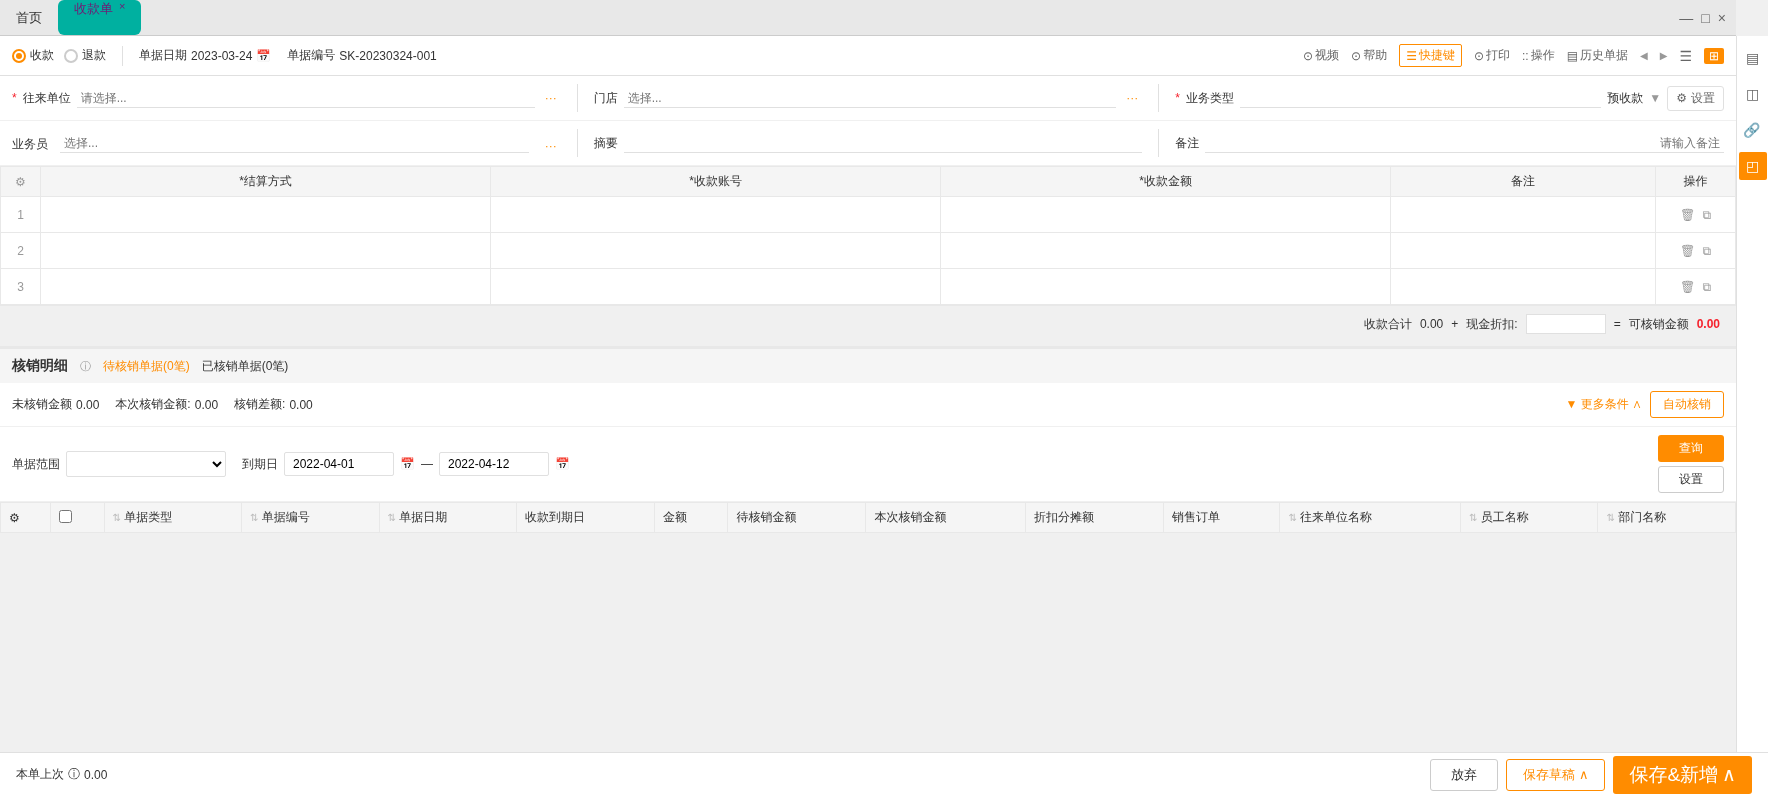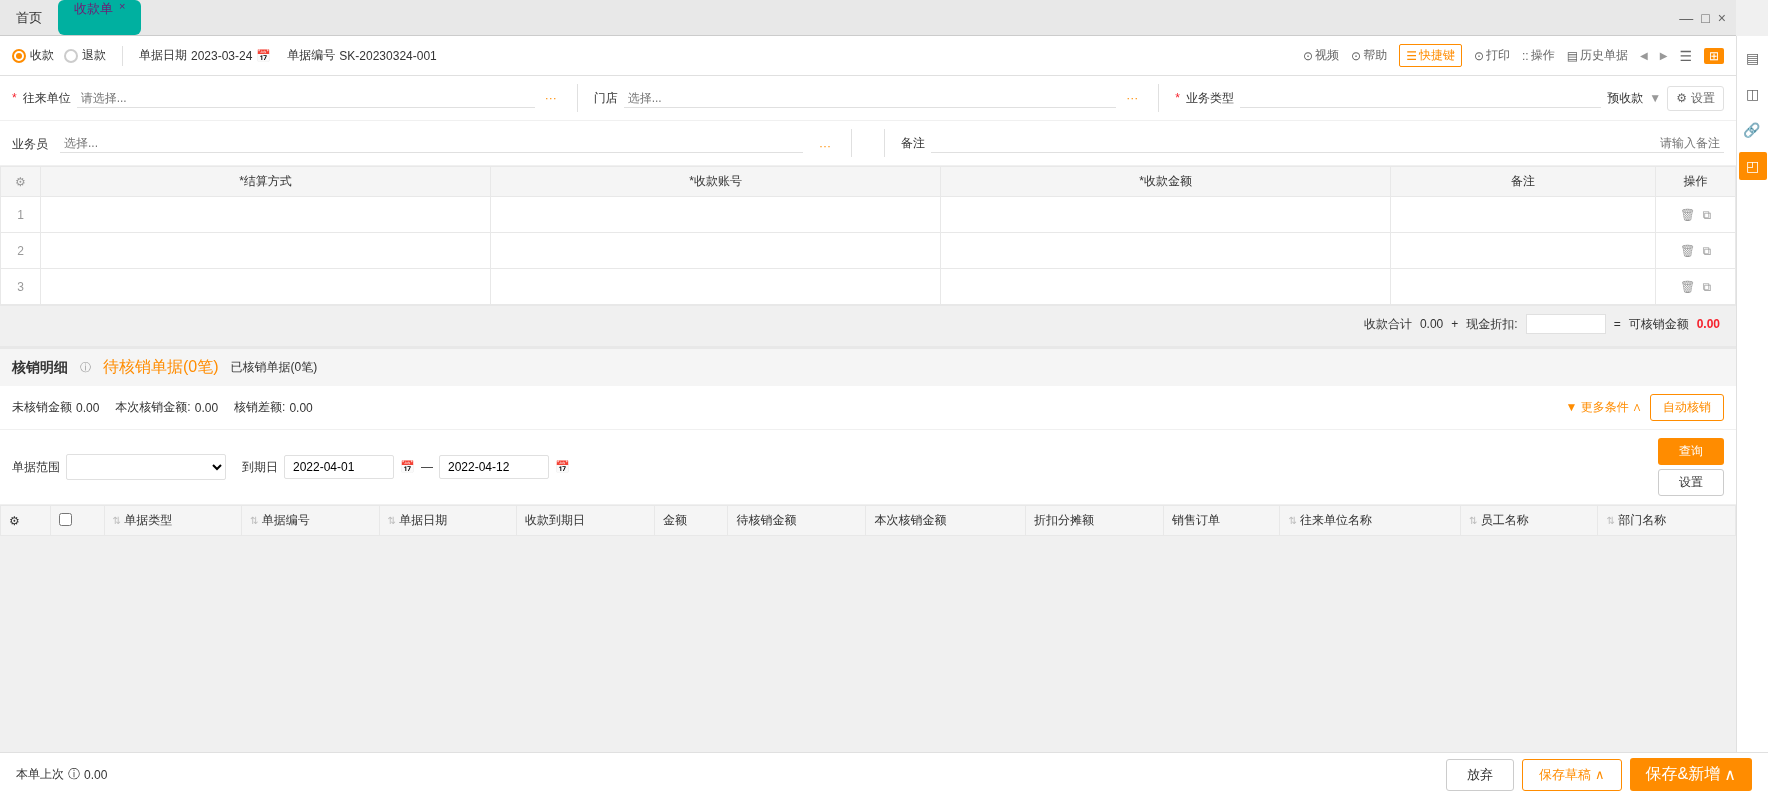--- a/index.html
+++ b/index.html
@@ -74,21 +74,21 @@
       border: 1px solid #e0e0e0; width: 80px; padding: 2px 4px; font-size: 12px;
       outline: none;
     }
 
     
     .section-divider {
       background: #f5f5f5; padding: 8px 12px; border-top: 3px solid #e8e8e8;
       display: flex; align-items: center; gap: 12px; margin-top: 4px;
     }
     .section-title { font-size: 14px; font-weight: bold; color: #333; }
-    .tag-link { color: #ff8c00; cursor: pointer; font-size: 16px; }
+    .tag-link { color: #ff8c00; cursor: pointer; font-size: 12px; }
     .info-icon { color: #999; cursor: pointer; font-size: 11px; }
 
     
     .stats-row {
       display: flex; align-items: center; padding: 8px 12px; gap: 16px;
       background: #fff; border-bottom: 1px solid #f0f0f0;
     }
     .stat-item { display: flex; align-items: center; gap: 4px; font-size: 12px; }
     .stat-val { color: #333; }
     .stats-right { margin-left: auto; display: flex; align-items: center; gap: 8px; }
@@ -146,21 +146,21 @@
       background: #fff; color: #333; border: 1px solid #ccc;
       padding: 6px 20px; border-radius: 3px; cursor: pointer; font-size: 13px;
     }
     .btn-save-draft {
       background: #fff; color: #ff8c00; border: 1px solid #ff8c00;
       padding: 6px 16px; border-radius: 3px; cursor: pointer; font-size: 13px;
       display: flex; align-items: center; gap: 4px;
     }
     .btn-save-new {
       background: #ff8c00; color: #fff; border: none;
-      padding: 6px 16px; border-radius: 3px; cursor: pointer; font-size: 16px;
+      padding: 6px 16px; border-radius: 3px; cursor: pointer; font-size: 19px;
       display: flex; align-items: center; gap: 4px;
     }
 
     
     .right-sidebar {
       position: fixed; right: 0; top: 36px; bottom: 0;
       width: 32px; background: #fff; border-left: 1px solid #e0e0e0;
       display: flex; flex-direction: column; align-items: center; padding-top: 8px; gap: 8px;
     }
     .sidebar-icon {
@@ -262,20 +262,24 @@
     </div>
   </div>
 
   <div class="form-row" style="background:#fff; border-bottom:1px solid #f0f0f0; padding:8px 12px; display:flex; align-items:center; gap:0;">
     <div style="flex:1; display:flex; align-items:flex-end; gap:12px;">
       <span>业务员</span>
       <input class="form-input" style="flex: 1 1 0%;" placeholder="选择...">
       <span class="more-btn">···</span>
     </div>
     <div style="width:1px;height:28px;background:#e0e0e0;margin:0 16px;"></div>
+    <div style="flex:1; display:flex; align-items:center; gap:6px;">
+      <span>摘要</span>
+      <input class="form-input" style="flex: 1 1 0%;">
+    </div>
     <div style="width:1px;height:28px;background:#e0e0e0;margin:0 16px;"></div>
     <div style="flex:1; display:flex; align-items:center; gap:6px;">
       <span>备注</span>
       <input class="form-input" style="flex: 1 1 0%; text-align: right;" placeholder="请输入备注">
     </div>
   </div>
 
   <div style="background:#fff; padding: 0 0;">
     <table class="data-table">
       <thead>

